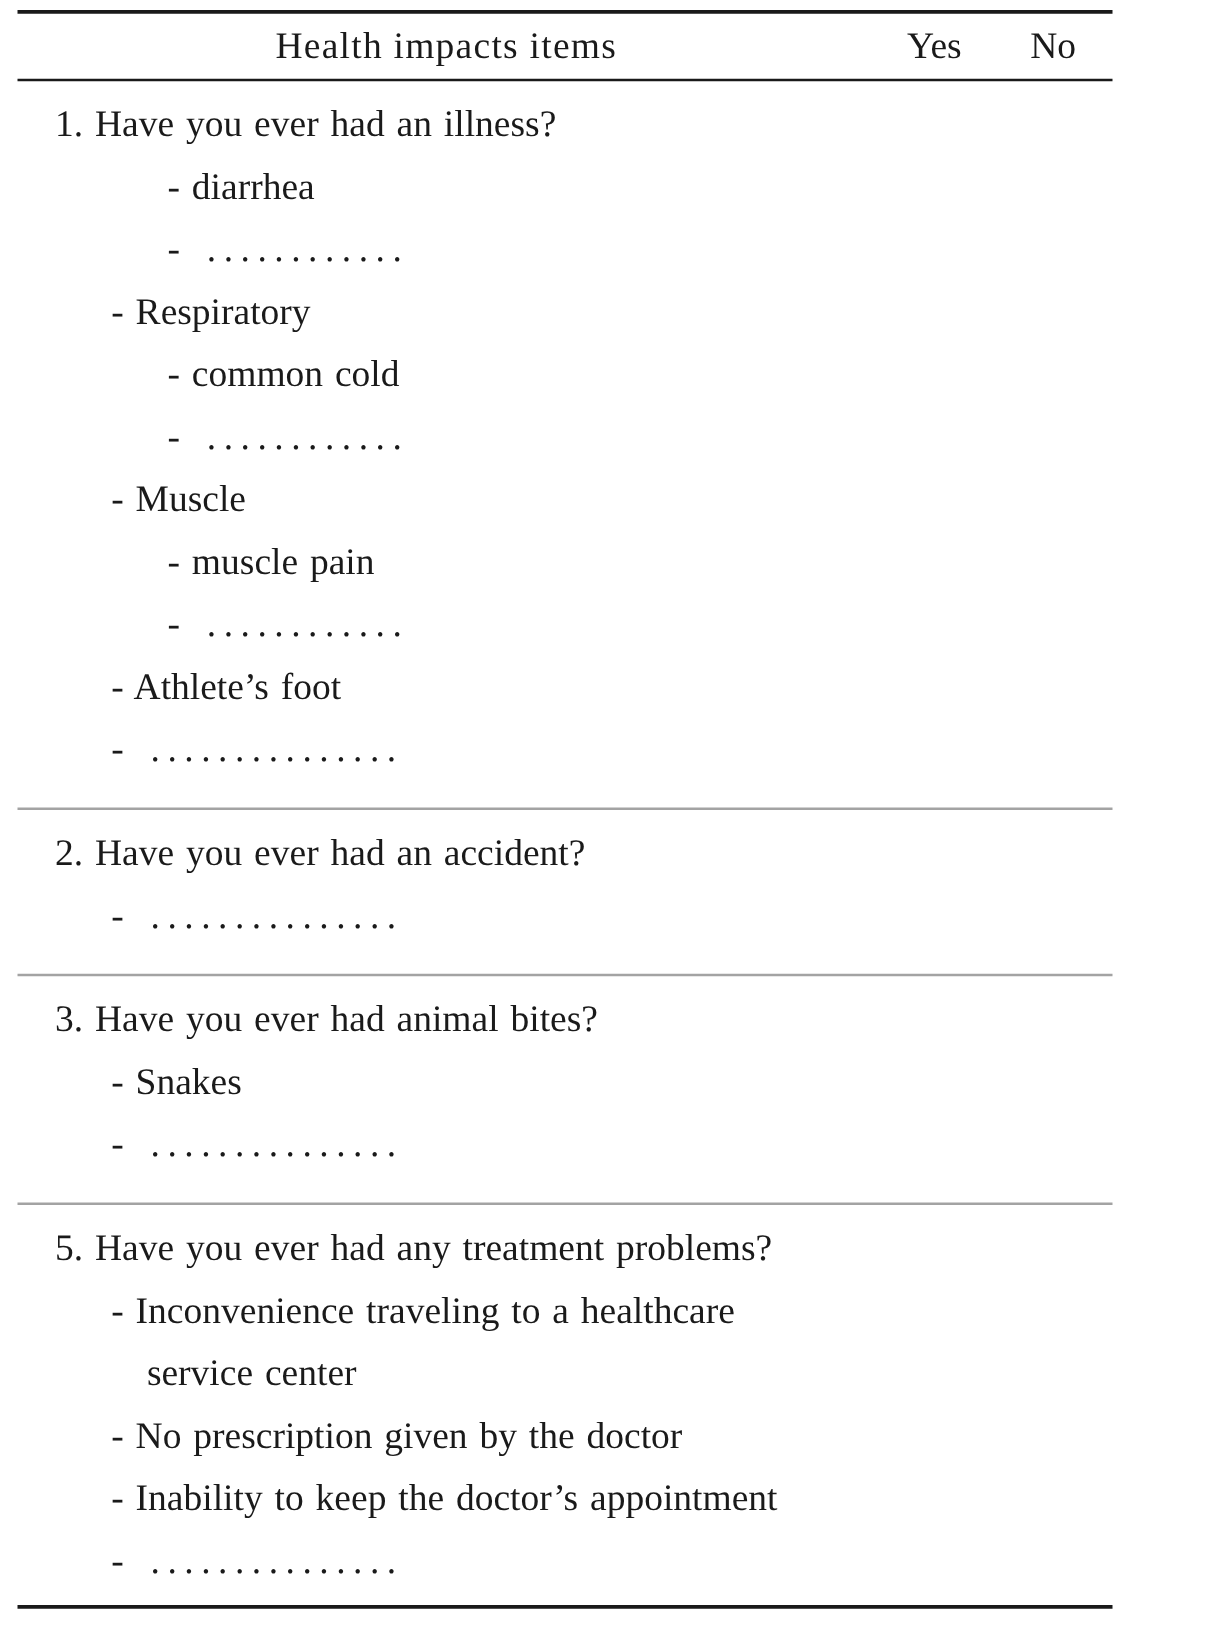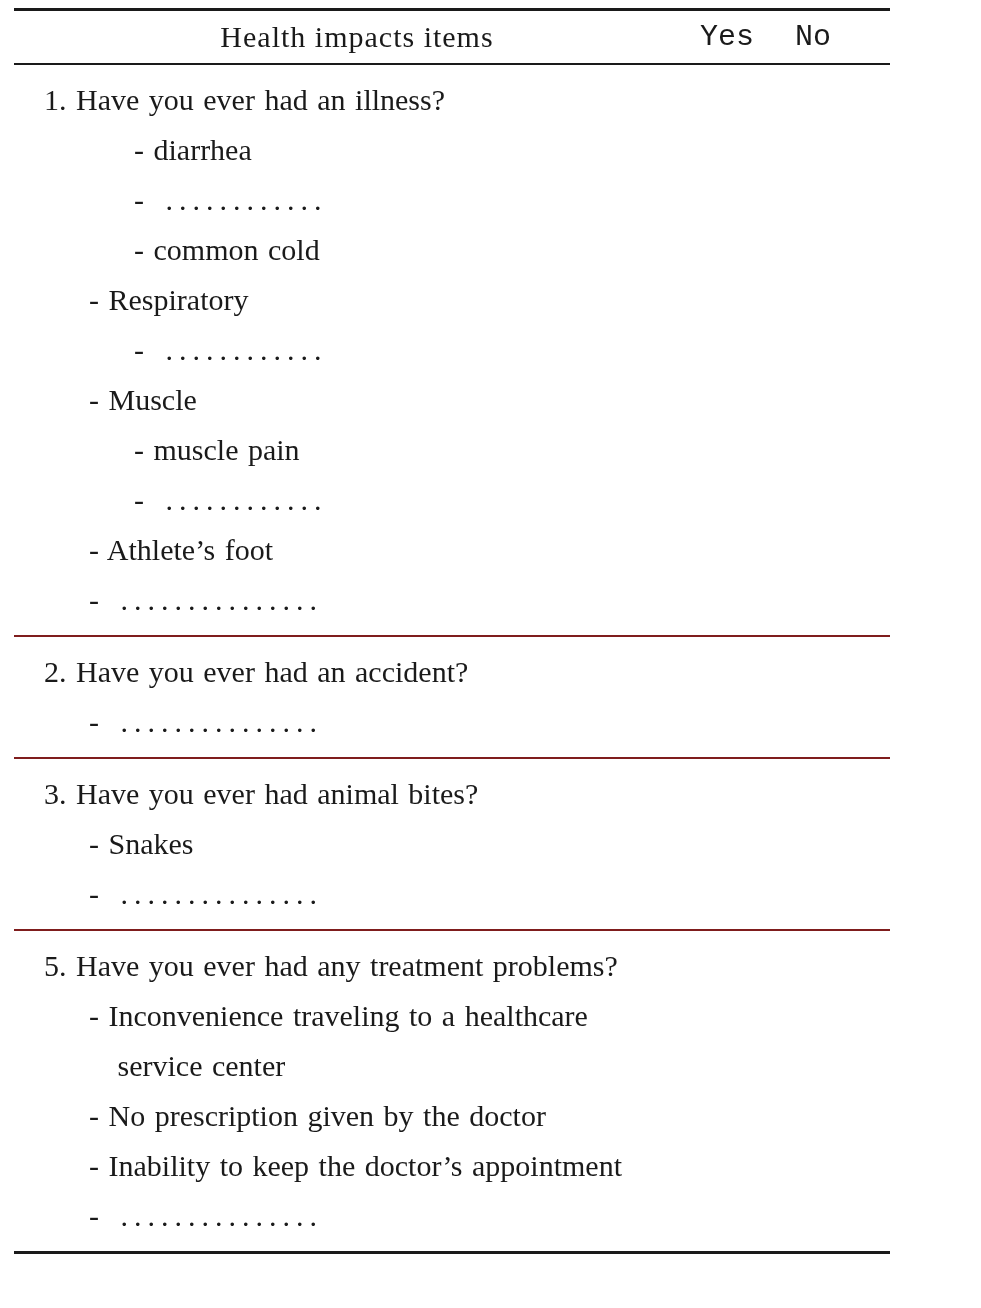--- a/index.html
+++ b/index.html
@@ -28,28 +28,28 @@
     padding: 9px 0;
     font-size: 30px;
   }
   .header-items {
     flex: 1;
     text-align: center;
     letter-spacing: 1px;
   }
   .header-yes, .header-no {
     width: 95px;
-    text-align: left;
-    font-family: Liberation Mono, monospace;
+    text-align: center;
   }
   .section {
     padding: 10px 0;
   }
   .section + .section {
-    border-top: 2px solid #7f1d1d;
+    border-top: 2px solid #a3a3a3;
+    margin-top: 11px;
   }
   .table-row {
     font-size: 30px;
     line-height: 50px;
     padding-right: 210px;
     box-sizing: border-box;
   }
   .i0 { padding-left: 30px; }
   .i1 { padding-left: 75px; }
   .i2 { padding-left: 120px; }
@@ -82,25 +82,25 @@
     <div class="section">
       <div class="table-row i0">
           <span class="row-text">1. Have you ever had an illness?</span>
         </div>
       <div class="table-row i2">
           <span class="row-text">- diarrhea</span>
         </div>
       <div class="table-row i2 dots">
           <span class="row-text">- ............</span>
         </div>
+      <div class="table-row i1">
+          <span class="row-text">- Respiratory</span>
+        </div>
       <div class="table-row i2">
           <span class="row-text">- common cold</span>
-        </div>
-      <div class="table-row i1">
-          <span class="row-text">- Respiratory</span>
         </div>
       <div class="table-row i2 dots">
           <span class="row-text">- ............</span>
         </div>
       <div class="table-row i1">
           <span class="row-text">- Muscle</span>
         </div>
       <div class="table-row i2">
           <span class="row-text">- muscle pain</span>
         </div>

